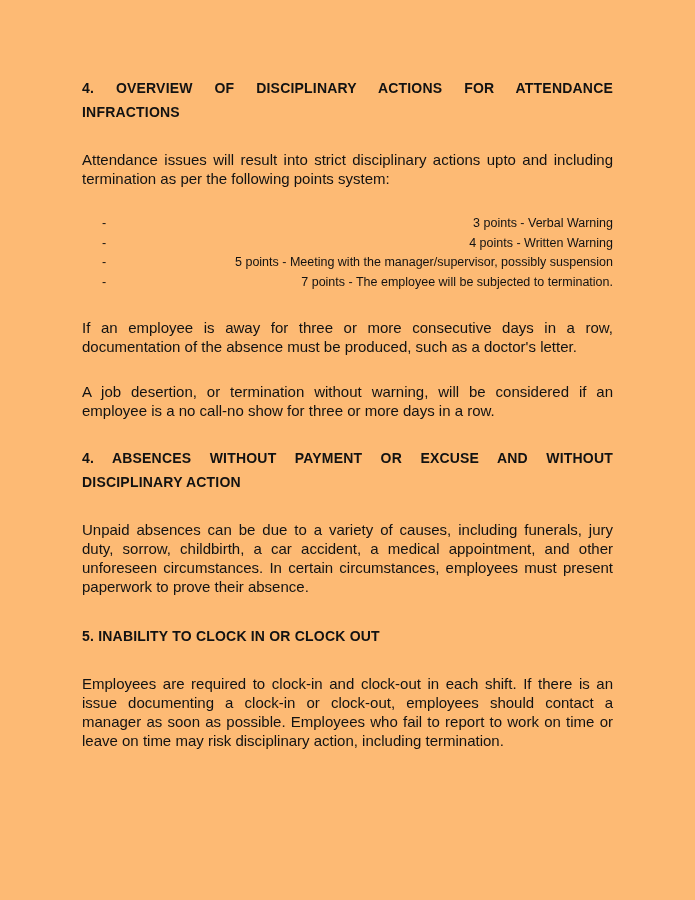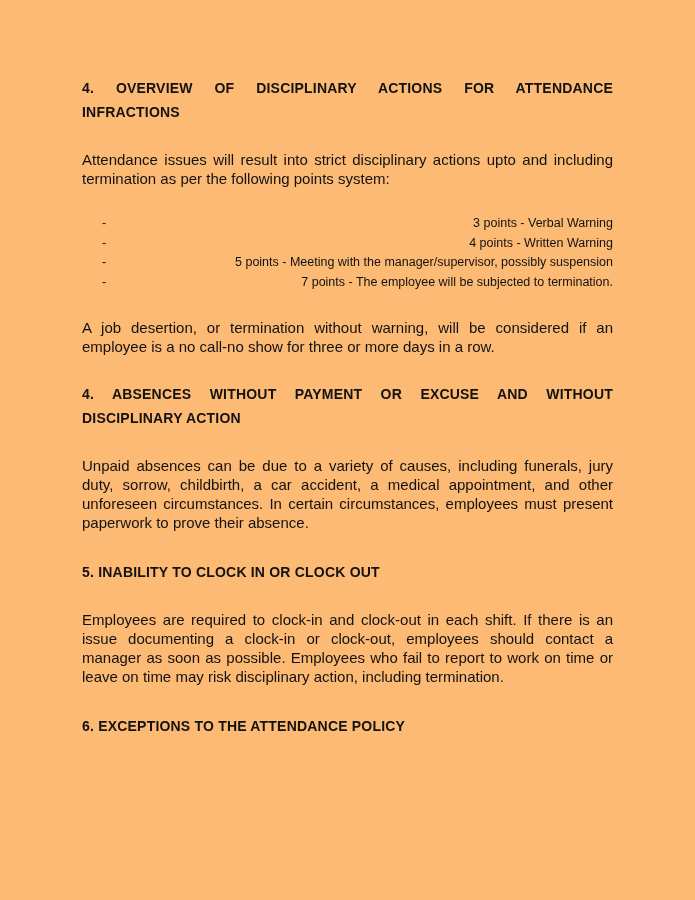--- a/index.html
+++ b/index.html
@@ -90,35 +90,33 @@
       <div class="point-item">
         <span class="dash">-</span>
         <span class="point-text">5 points - Meeting with the manager/supervisor, possibly suspension</span>
       </div>
       <div class="point-item">
         <span class="dash">-</span>
         <span class="point-text">7 points - The employee will be subjected to termination.</span>
       </div>
     </div>
 
+    <div class="para mt-p">If an employee is away for three or more consecutive days in a row, documentation of the absence must be produced, such as a doctor's letter.</div>
 
     <div class="para mt-p">A job desertion, or termination without warning, will be considered if an employee is a no call-no show for three or more days in a row.</div>
 
 
     <div class="heading mt-h2">
       <div class="jline">4. ABSENCES WITHOUT PAYMENT OR EXCUSE AND WITHOUT</div>
       <div class="lline">DISCIPLINARY ACTION</div>
     </div>
 
     <div class="para">Unpaid absences can be due to a variety of causes, including funerals, jury duty, sorrow, childbirth, a car accident, a medical appointment, and other unforeseen circumstances. In certain circumstances, employees must present paperwork to prove their absence.</div>
 
     <div class="heading mt-h3">
       <div class="lline">5. INABILITY TO CLOCK IN OR CLOCK OUT</div>
     </div>
 
     <div class="para">Employees are required to clock-in and clock-out in each shift. If there is an issue documenting a clock-in or clock-out, employees should contact a manager as soon as possible. Employees who fail to report to work on time or leave on time may risk disciplinary action, including termination.</div>
 
-    <div class="heading mt-h4">
-      <div class="lline">6. EXCEPTIONS TO THE ATTENDANCE POLICY</div>
-    </div>
 
   </div>
 </div>
 
 </body></html>

